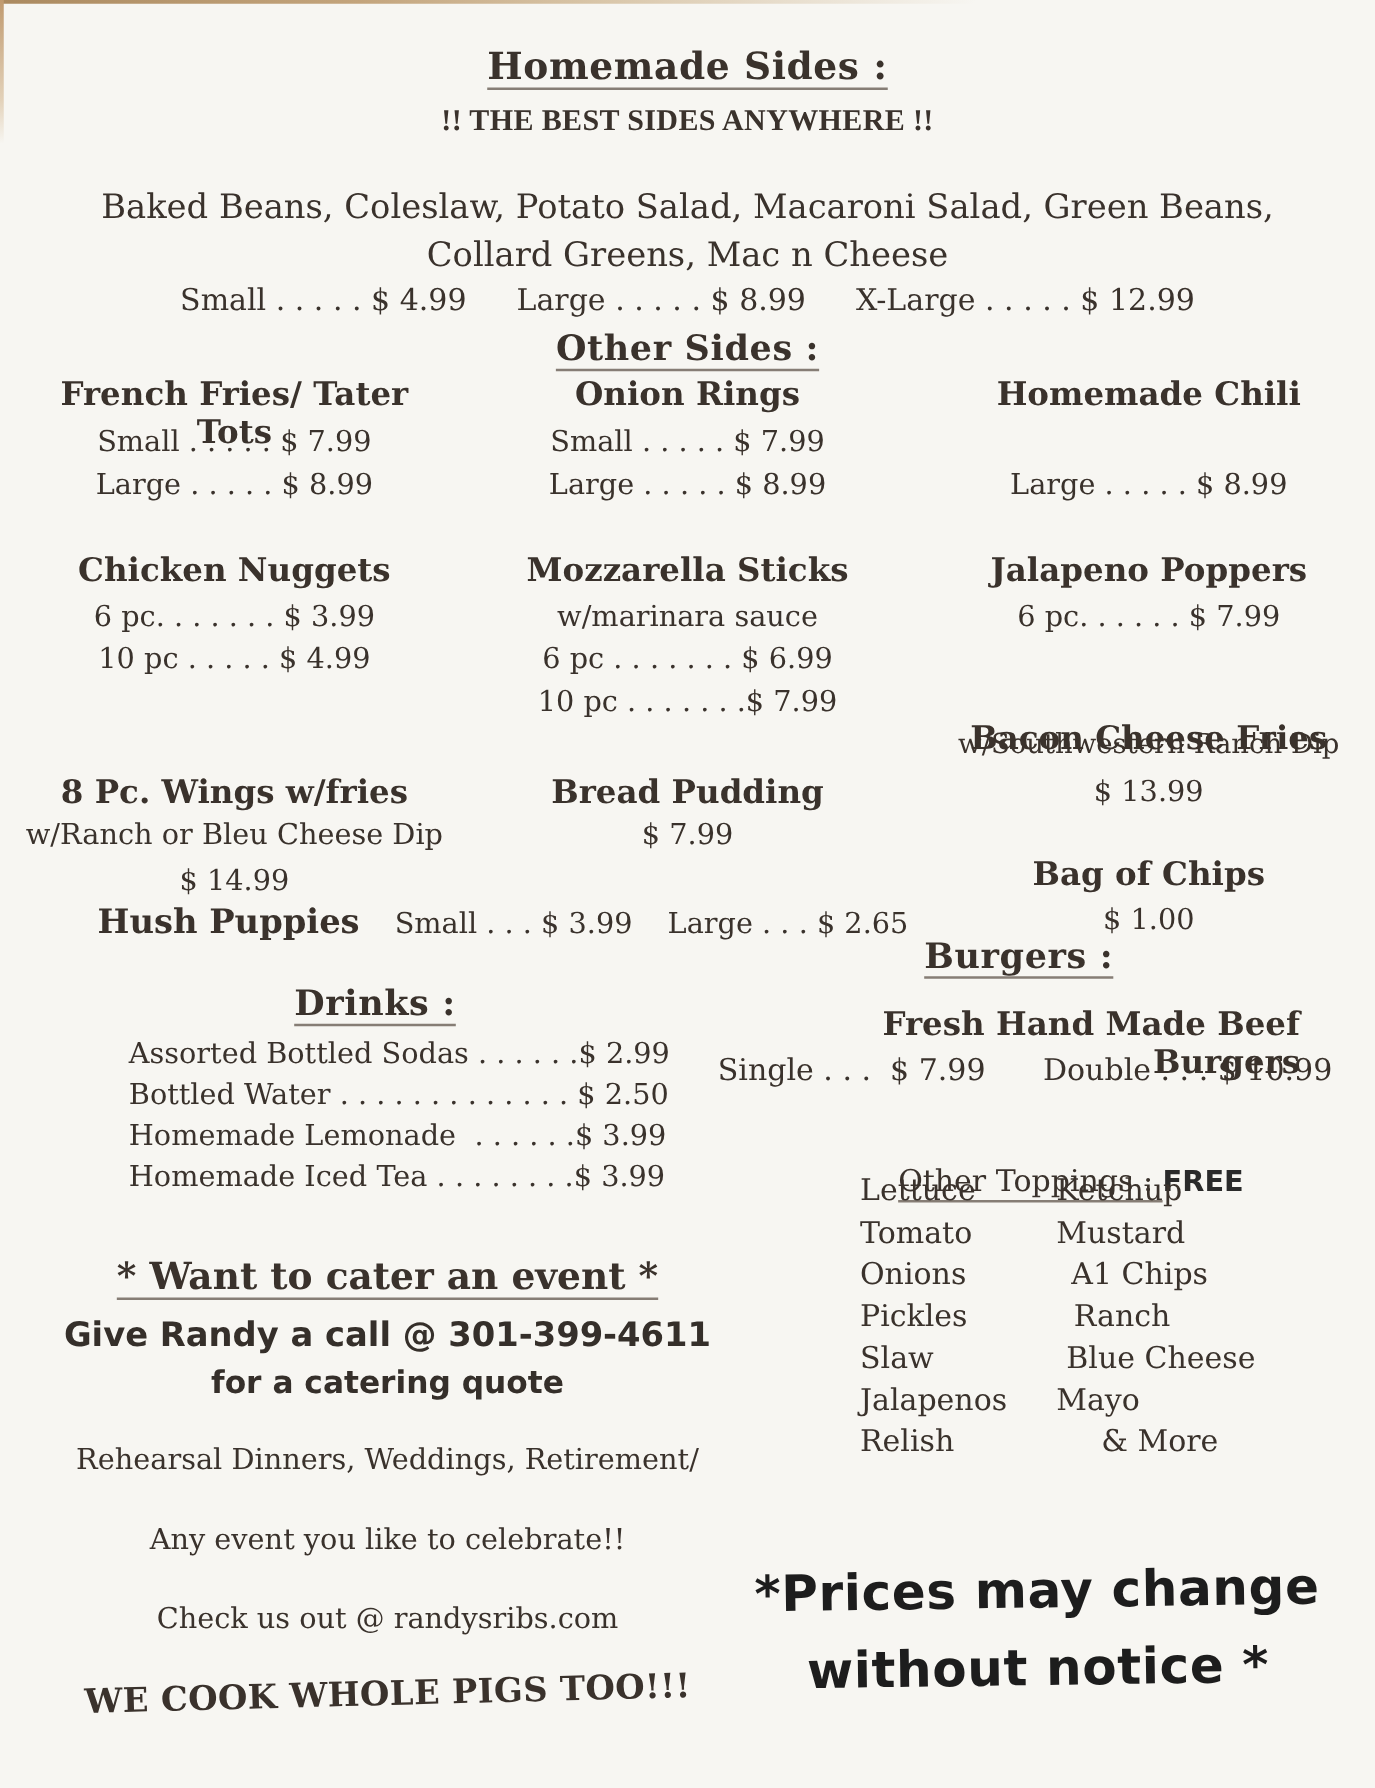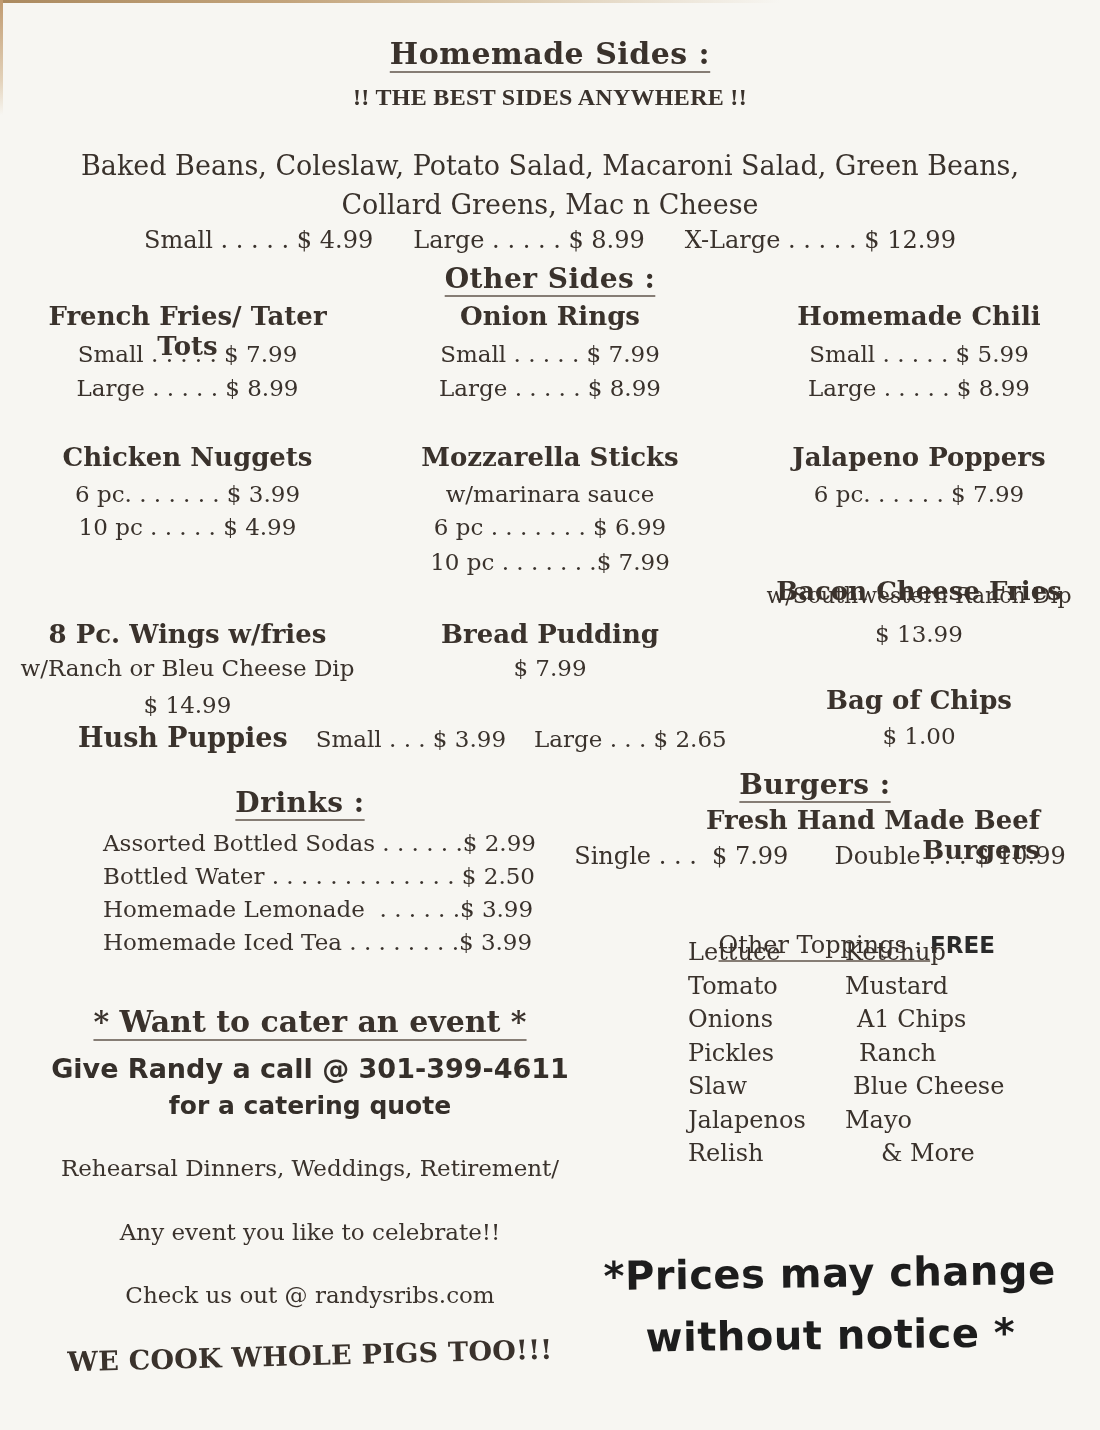--- a/index.html
+++ b/index.html
@@ -82,21 +82,20 @@
 
   <div class="abs c2 name" style="top:442px;">Mozzarella Sticks</div>
   <div class="abs c2 sub" style="top:481px;">w/marinara sauce</div>
   <div class="abs c2 pline" style="top:514px;">6 pc . . . . . . . $ 6.99</div>
   <div class="abs c2 pline" style="top:549px;">10 pc . . . . . . .$ 7.99</div>
 
   <div class="abs c2 name" style="top:619px;">Bread Pudding</div>
   <div class="abs c2 pline" style="top:655px;">$ 7.99</div>
 
   <div class="abs c3 name" style="top:301px;">Homemade Chili</div>
-  <div class="abs c3 pline" style="top:341px;">Small . . . . . $ 5.99</div>
   <div class="abs c3 pline" style="top:375px;">Large . . . . . $ 8.99</div>
 
   <div class="abs c3 name" style="top:442px;">Jalapeno Poppers</div>
   <div class="abs c3 pline" style="top:481px;">6 pc. . . . . . $ 7.99</div>
 
   <div class="abs c3 name" style="top:546px;margin-top:30px;">Bacon Cheese Fries</div>
   <div class="abs c3" style="top:583px;font-size:22px;">w/Southwestern Ranch Dip</div>
   <div class="abs c3 pline" style="top:621px;">$ 13.99</div>
 
   <div class="abs c3 name" style="top:685px;">Bag of Chips</div>
@@ -107,21 +106,21 @@
     <span class="pline">Small . . . $ 3.99</span>
     <span class="pline">Large . . . $ 2.65</span>
   </div>
 
   <div class="abs h2" style="top:786px;left:110px;width:380px;text-align:center;"><span class="ul">Drinks :</span></div>
   <div class="abs drinks-item" style="top:830px;">Assorted Bottled Sodas . . . . . .$ 2.99</div>
   <div class="abs drinks-item" style="top:863px;">Bottled Water . . . . . . . . . . . . . $ 2.50</div>
   <div class="abs drinks-item" style="top:896px;">Homemade Lemonade  . . . . . .$ 3.99</div>
   <div class="abs drinks-item" style="top:929px;">Homemade Iced Tea . . . . . . . .$ 3.99</div>
 
-  <div class="abs h2" style="top:768px;left:615px;width:400px;text-align:center;"><span class="ul">Burgers :</span></div>
+  <div class="abs h2" style="top:748px;left:615px;width:400px;text-align:center;"><span class="ul">Burgers :</span></div>
   <div class="abs name" style="top:805px;left:600px;width:440px;text-align:right;">Fresh Hand Made Beef Burgers</div>
   <div class="abs burger-prices" style="top:842px;left:590px;width:460px;">
     <span>Single . . .  $ 7.99</span>
     <span>Double . . . $ 10.99</span>
   </div>
 
   <div class="abs toppings-head">
     <span class="ul">Other Toppings : </span><span class="toppings-free">FREE</span>
   </div>
   <div class="abs toppings-grid">

